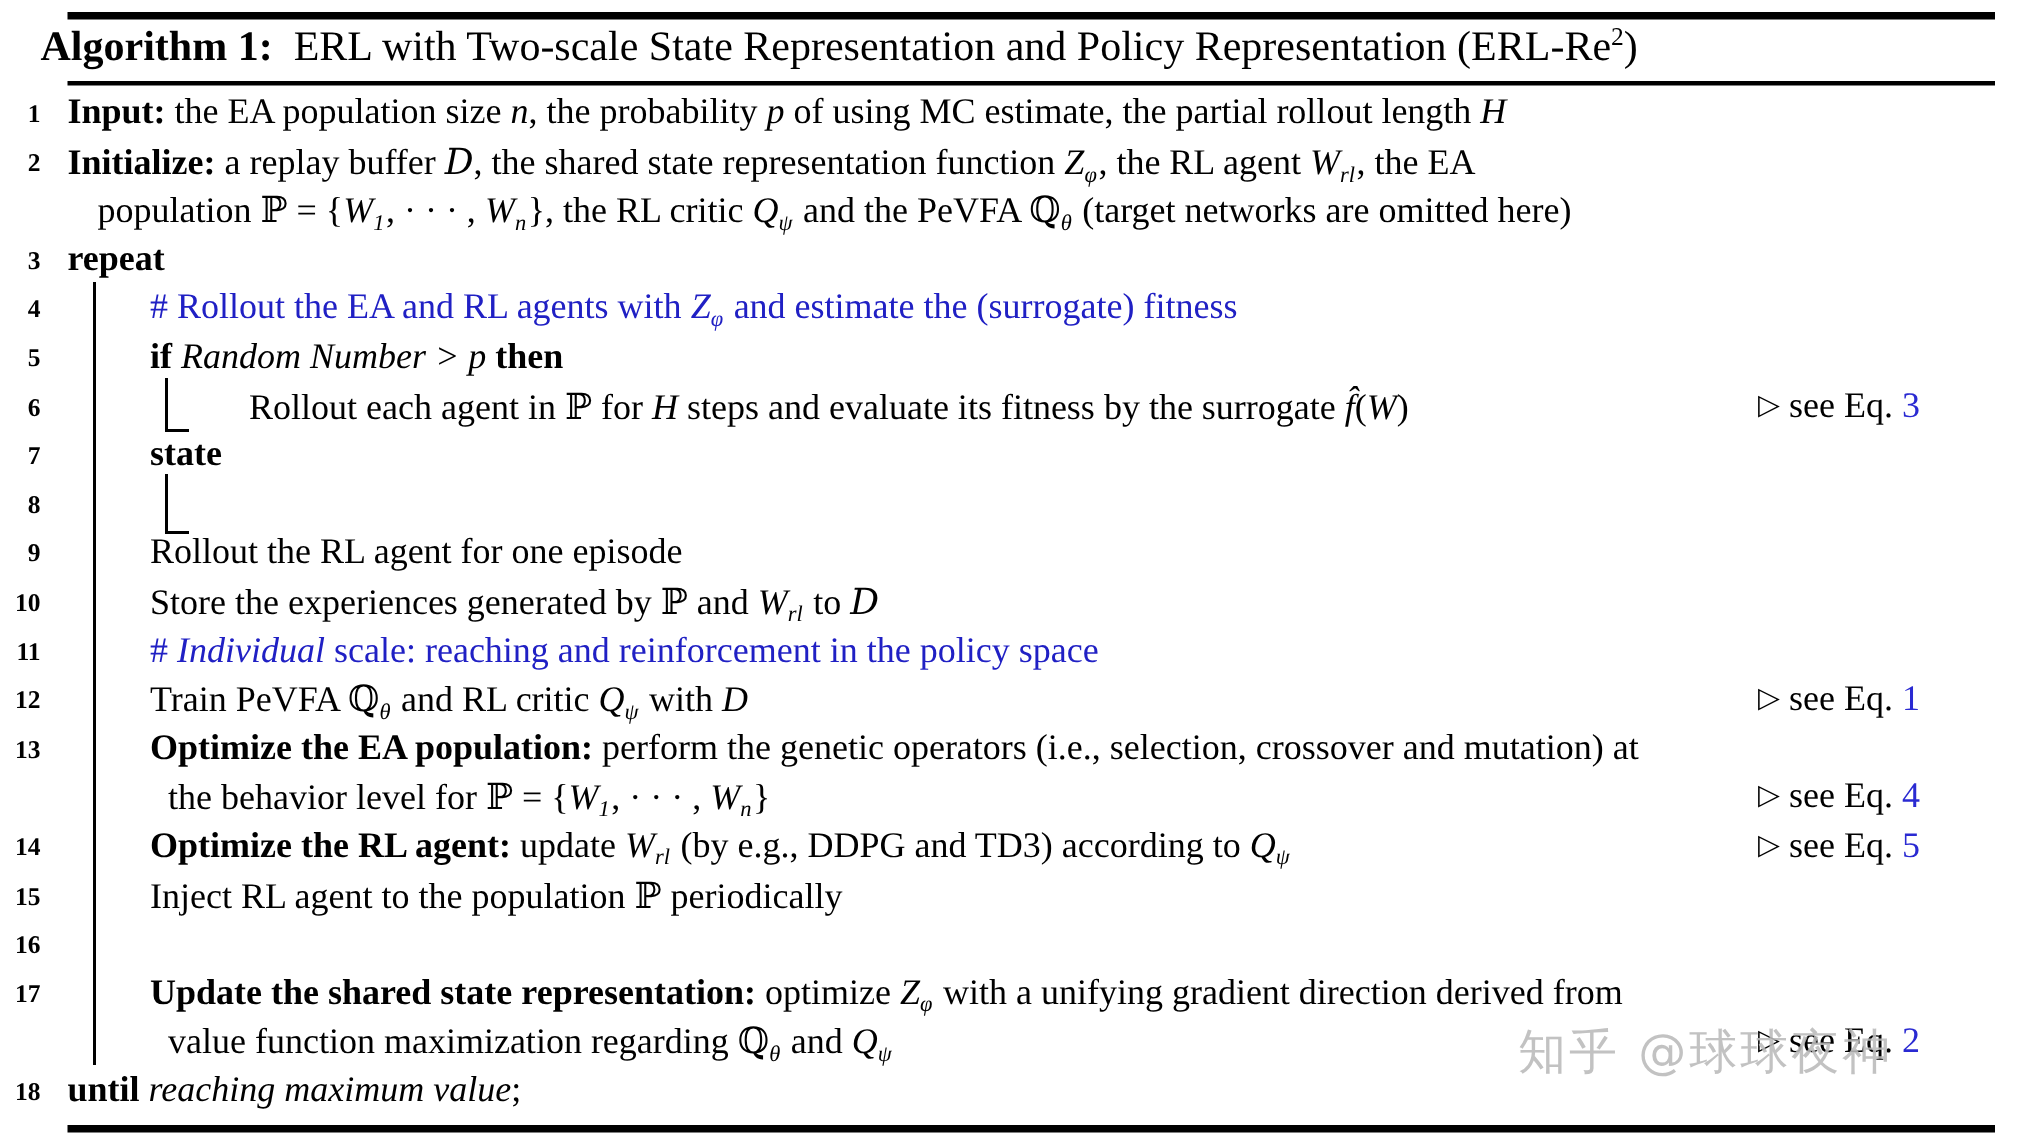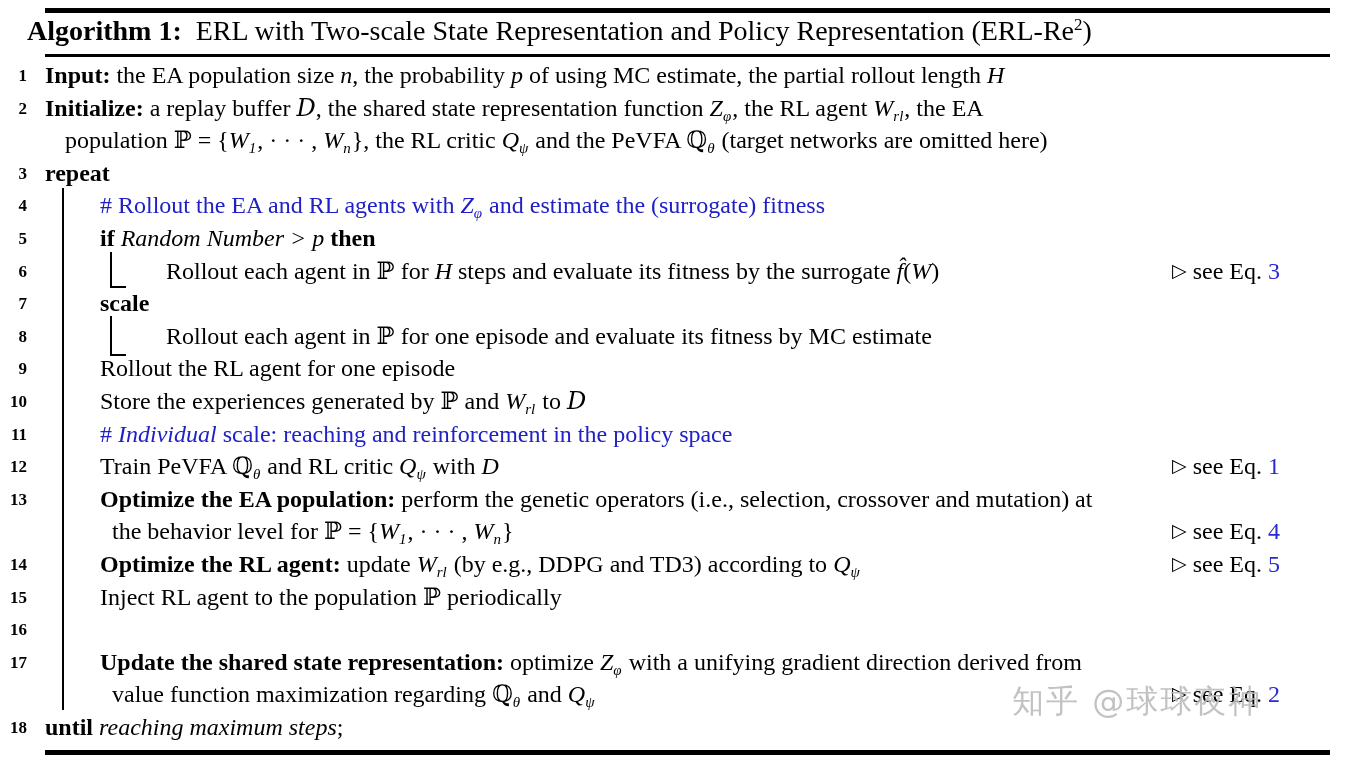--- a/index.html
+++ b/index.html
@@ -53,34 +53,34 @@
   <div class="rule rule-mid"></div>
 
   <div class="body" id="algo-lines">
       <div class="row ind0"><span class="num">1</span><span class="content"><span class="sb">Input: </span><span>the EA population size </span><span class="sm">n</span><span>, the probability </span><span class="sm">p</span><span> of using MC estimate, the partial rollout length </span><span class="sm">H</span></span></div>
       <div class="row ind0"><span class="num">2</span><span class="content"><span class="sb">Initialize: </span><span>a replay buffer </span><span class="sscr">D</span><span>, the shared state representation function </span><span class="sm">Z</span><span class="ssub">φ</span><span>, the RL agent </span><span class="sm">W</span><span class="ssub">rl</span><span>, the EA</span></span></div>
       <div class="row ind0 cont"><span class="content"><span>population </span><span class="sbb">ℙ</span><span> = {</span><span class="sm">W</span><span class="ssub">1</span><span>, · · · , </span><span class="sm">W</span><span class="ssub">n</span><span>}, the RL critic </span><span class="sm">Q</span><span class="ssub">ψ</span><span> and the PeVFA </span><span class="sbb">ℚ</span><span class="ssub">θ</span><span> (target networks are omitted here)</span></span></div>
       <div class="row ind0"><span class="num">3</span><span class="content"><span class="sb">repeat</span></span></div>
       <div class="row ind1 comment-line"><span class="num">4</span><span class="content"><span># Rollout the EA and RL agents with </span><span class="sm">Z</span><span class="ssub">φ</span><span> and estimate the (surrogate) fitness</span></span></div>
       <div class="row ind1"><span class="num">5</span><span class="content"><span class="sb">if </span><span class="si">Random Number</span><span class="sm"> &gt; p</span><span> </span><span class="sb">then</span></span></div>
       <div class="row ind2"><span class="num">6</span><span class="content"><span>Rollout each agent in </span><span class="sbb">ℙ</span><span> for </span><span class="sm">H</span><span> steps and evaluate its fitness by the surrogate </span><span class="sm">f̂</span><span>(</span><span class="sm">W</span><span>)</span></span><span class="note"><span class="tri">▷</span><span> see Eq. </span><span class="eq">3</span></span></div>
-      <div class="row ind1"><span class="num">7</span><span class="content"><span class="sb">scale</span></span></div>
-      <div class="row ind2"><span class="num">8</span><span class="content"><span>Rollout each agent in </span><span class="sbb">ℙ</span><span> for one episode and evaluate its fitness by MC estimate</span></span></div>
+      <div class="row ind1"><span class="num">7</span><span class="content"><span class="sb">state</span></span></div>
+      <div class="row ind2"><span class="num">8</span></div>
       <div class="row ind1"><span class="num">9</span><span class="content"><span>Rollout the RL agent for one episode</span></span></div>
       <div class="row ind1"><span class="num">10</span><span class="content"><span>Store the experiences generated by </span><span class="sbb">ℙ</span><span> and </span><span class="sm">W</span><span class="ssub">rl</span><span> to </span><span class="sscr">D</span></span></div>
       <div class="row ind1 comment-line"><span class="num">11</span><span class="content"><span># </span><span class="si">Individual</span><span> scale: reaching and reinforcement in the policy space</span></span></div>
       <div class="row ind1"><span class="num">12</span><span class="content"><span>Train PeVFA </span><span class="sbb">ℚ</span><span class="ssub">θ</span><span> and RL critic </span><span class="sm">Q</span><span class="ssub">ψ</span><span> with </span><span class="sm">D</span></span><span class="note"><span class="tri">▷</span><span> see Eq. </span><span class="eq">1</span></span></div>
       <div class="row ind1"><span class="num">13</span><span class="content"><span class="sb">Optimize the EA population: </span><span>perform the genetic operators (i.e., selection, crossover and mutation) at</span></span></div>
       <div class="row ind1 cont"><span class="content"><span>the behavior level for </span><span class="sbb">ℙ</span><span> = {</span><span class="sm">W</span><span class="ssub">1</span><span>, · · · , </span><span class="sm">W</span><span class="ssub">n</span><span>}</span></span><span class="note"><span class="tri">▷</span><span> see Eq. </span><span class="eq">4</span></span></div>
       <div class="row ind1"><span class="num">14</span><span class="content"><span class="sb">Optimize the RL agent: </span><span>update </span><span class="sm">W</span><span class="ssub">rl</span><span> (by e.g., DDPG and TD3) according to </span><span class="sm">Q</span><span class="ssub">ψ</span></span><span class="note"><span class="tri">▷</span><span> see Eq. </span><span class="eq">5</span></span></div>
       <div class="row ind1"><span class="num">15</span><span class="content"><span>Inject RL agent to the population </span><span class="sbb">ℙ</span><span> periodically</span></span></div>
       <div class="row ind1 comment-line"><span class="num">16</span></div>
       <div class="row ind1"><span class="num">17</span><span class="content"><span class="sb">Update the shared state representation: </span><span>optimize </span><span class="sm">Z</span><span class="ssub">φ</span><span> with a unifying gradient direction derived from</span></span></div>
       <div class="row ind1 cont"><span class="content"><span>value function maximization regarding </span><span class="sbb">ℚ</span><span class="ssub">θ</span><span> and </span><span class="sm">Q</span><span class="ssub">ψ</span></span><span class="note"><span class="tri">▷</span><span> see Eq. </span><span class="eq">2</span></span></div>
-      <div class="row ind0"><span class="num">18</span><span class="content"><span class="sb">until </span><span class="si">reaching maximum steps</span><span>;</span></span></div>
+      <div class="row ind0"><span class="num">18</span><span class="content"><span class="sb">until </span><span class="si">reaching maximum value</span><span>;</span></span></div>
     </div>
 
   <div class="vrule vrule-main"></div>
   <div class="lrule lrule-if"></div>
   <div class="lrule lrule-else"></div>
 
   <div class="rule rule-bottom"></div>
 
   <div class="watermark">知乎 @球球夜神</div>
 </div>

